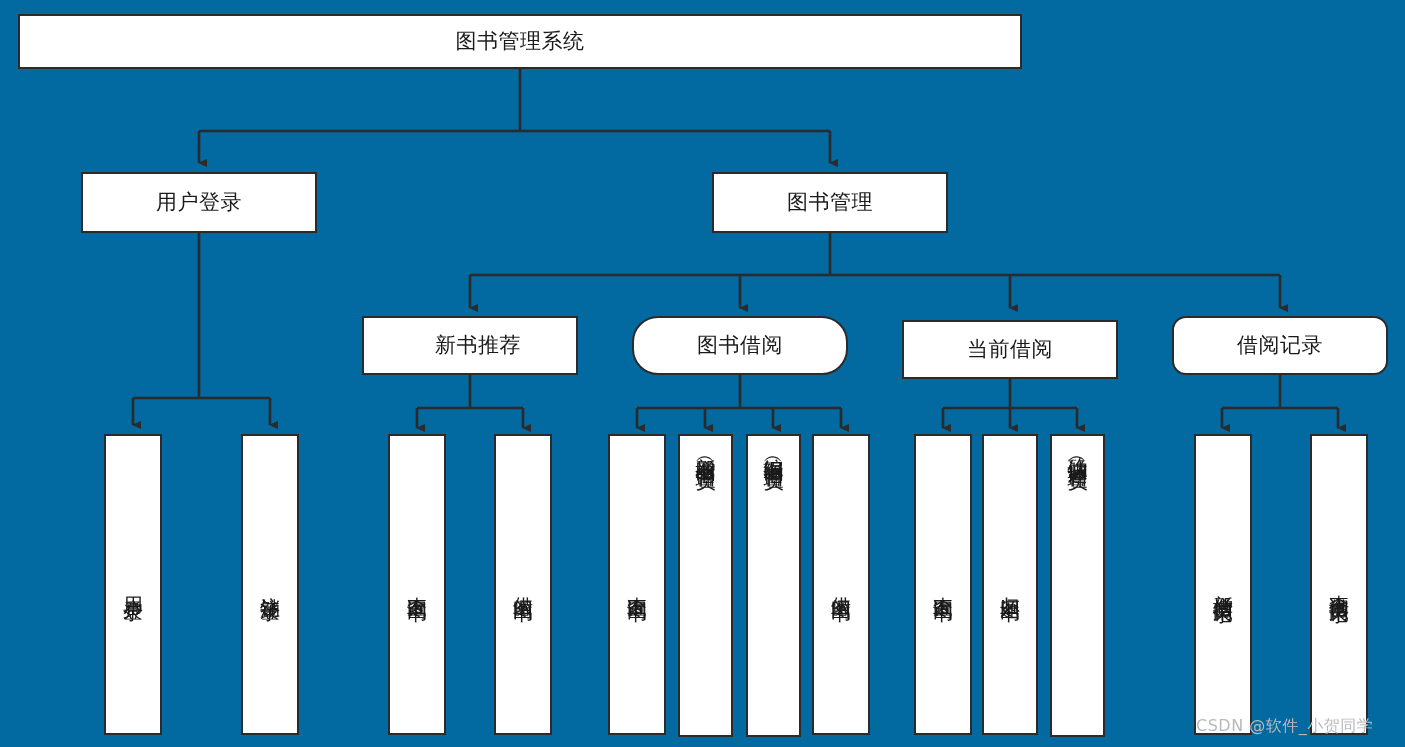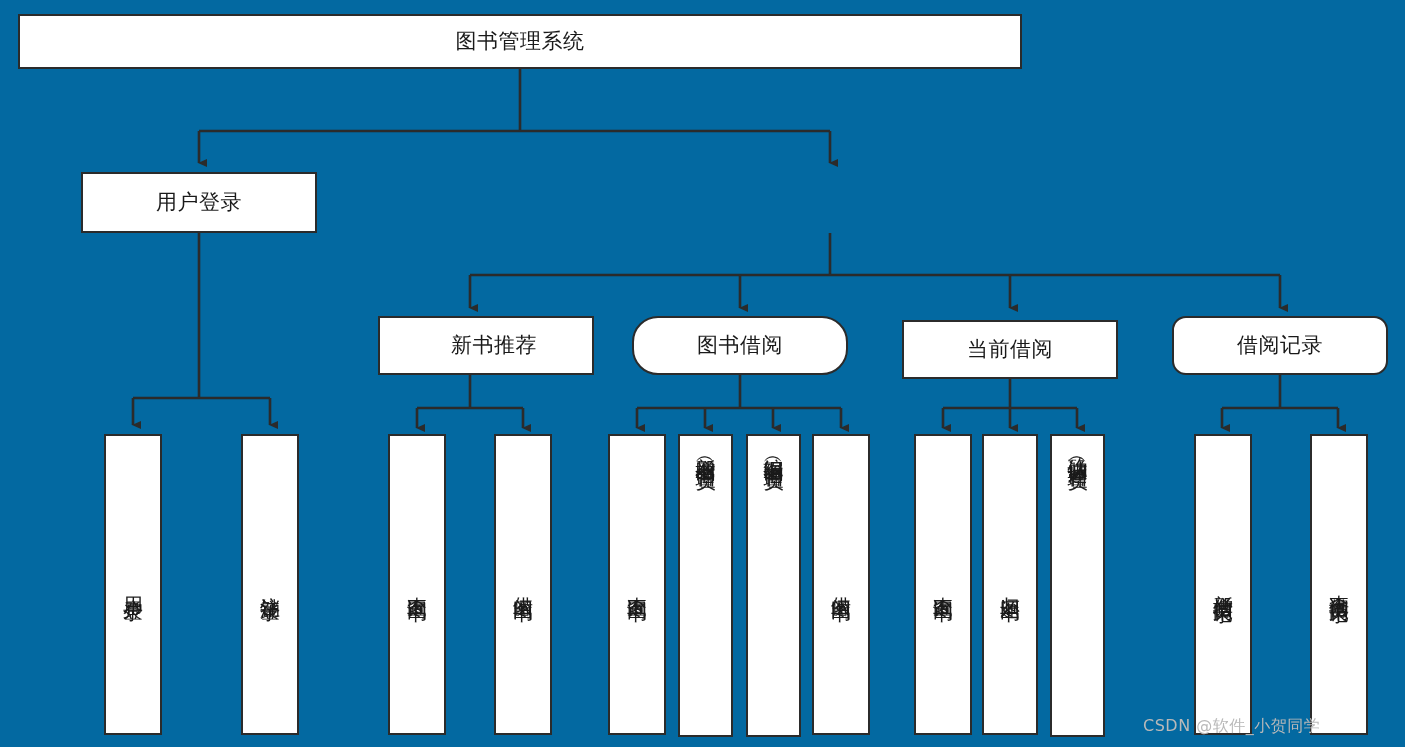--- a/index.html
+++ b/index.html
@@ -126,22 +126,25 @@
   </svg>
 
   <div class="node level-root" style="left:18px; top:14px; width:1004px; height:55px;">
     <span class="label-h">图书管理系统</span>
   </div>
 
   <div class="node" style="left:81px; top:172px; width:236px; height:61px;">
     <span class="label-h">用户登录</span>
   </div>
 
-
-  <div class="node" style="left:378px; top:316px; width:216px; height:59px;padding-left:16px;">
+  <div class="node" style="left:712px; top:172px; width:236px; height:61px;">
+    <span class="label-h">图书管理</span>
+  </div>
+
+  <div class="node" style="left:362px; top:316px; width:216px; height:59px;padding-left:16px;">
     <span class="label-h">新书推荐</span>
   </div>
 
   <div class="node" style="left:632px; top:316px; width:216px; height:59px;border-radius:26px;">
     <span class="label-h">图书借阅</span>
   </div>
 
   <div class="node" style="left:902px; top:320px; width:216px; height:59px;">
     <span class="label-h">当前借阅</span>
   </div>
@@ -195,17 +198,17 @@
   </div>
 
   <div class="node leaf centered" style="left:1194px; top:434px; width:58px; height:301px;">
     <span class="label-v">新增借阅记录</span>
   </div>
 
   <div class="node leaf centered" style="left:1310px; top:434px; width:58px; height:301px;">
     <span class="label-v">查询借阅记录</span>
   </div>
 
-  <div class="watermark" style="left:1143px; top:716px;">
+  <div class="watermark" style="left:1196px; top:716px;">
     <span>CSDN @软件_小贺同学</span>
   </div>
 
 </div>
 
 </body></html>

